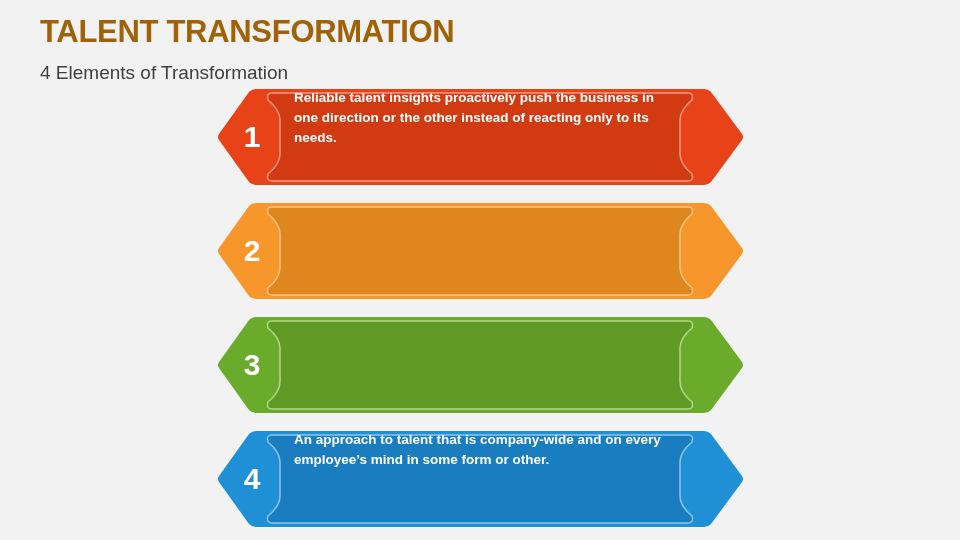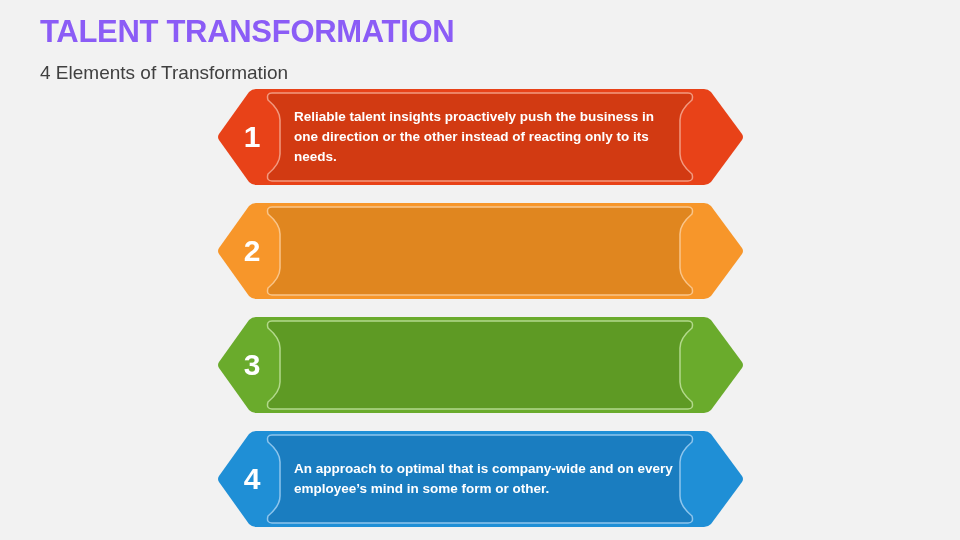--- a/index.html
+++ b/index.html
@@ -4,39 +4,39 @@
   <style>
     html, body { margin: 0; padding: 0; }
     body {
       width: 960px; height: 540px; overflow: hidden;
       background: #f2f2f2;
       font-family: "Liberation Sans", "DejaVu Sans", sans-serif;
       position: relative;
     }
     .title {
       position: absolute; left: 40px; top: 14px;
-      font-size: 31px; font-weight: bold; color: #8b5cf6;
+      font-size: 31px; font-weight: bold; color: #a16207;
       letter-spacing: -0.3px;
     }
     .subtitle {
       position: absolute; left: 40px; top: 62px;
       font-size: 19px; color: #404040;
     }
     .item {
       position: absolute; left: 216px; width: 530px; height: 98px;
     }
     .item svg { position: absolute; left: 0; top: 0; }
     .num {
       position: absolute; left: 18px; width: 36px; top: 0; height: 98px;
       display: flex; align-items: center; justify-content: center;
       font-size: 30px; font-weight: bold; color: #ffffff;
     }
     .desc {
       position: absolute; left: 78px; width: 380px; top: 0; height: 98px;
-      display: flex; align-items: center;
+      display: flex; 
       font-size: 13.5px; line-height: 20px; color: #ffffff; font-weight: bold;
     }
     .desc span { display: block; }
   </style>
 </head>
 <body>
 
 <div class="title">TALENT TRANSFORMATION</div>
 <div class="subtitle">4 Elements of Transformation</div>
 
@@ -67,15 +67,15 @@
   <div class="num">3</div>
 </div>
 
 <div class="item" style="top:430px;">
   <svg width="530" height="98" viewBox="0 0 530 98">
     <path class="outer" d="M40,1 L488,1 Q492,1 495,4 L526,46 Q528,49 526,52 L495,94 Q492,97 488,97 L40,97 Q36,97 33,94 L3,52 Q1,49 3,46 L33,4 Q36,1 40,1 Z" fill="#1f8fd6"></path>
     <path class="inner" d="M56,5 L472,5 Q478,5 476,12 Q464,22 464,32 L464,66 Q464,76 476,86 Q478,93 472,93 L56,93 Q50,93 52,86 Q64,76 64,66 L64,32 Q64,22 52,12 Q50,5 56,5 Z" fill="#1a7dc0" stroke="#8ec5ec" stroke-width="1.5"></path>
   </svg>
   <div class="num">4</div>
   <div class="desc">
-      <span>An approach to optimal that is company-wide and on every employee’s mind in some form or other.</span>
+      <span>An approach to talent that is company-wide and on every employee’s mind in some form or other.</span>
     </div>
 </div>
 
 </body></html>

